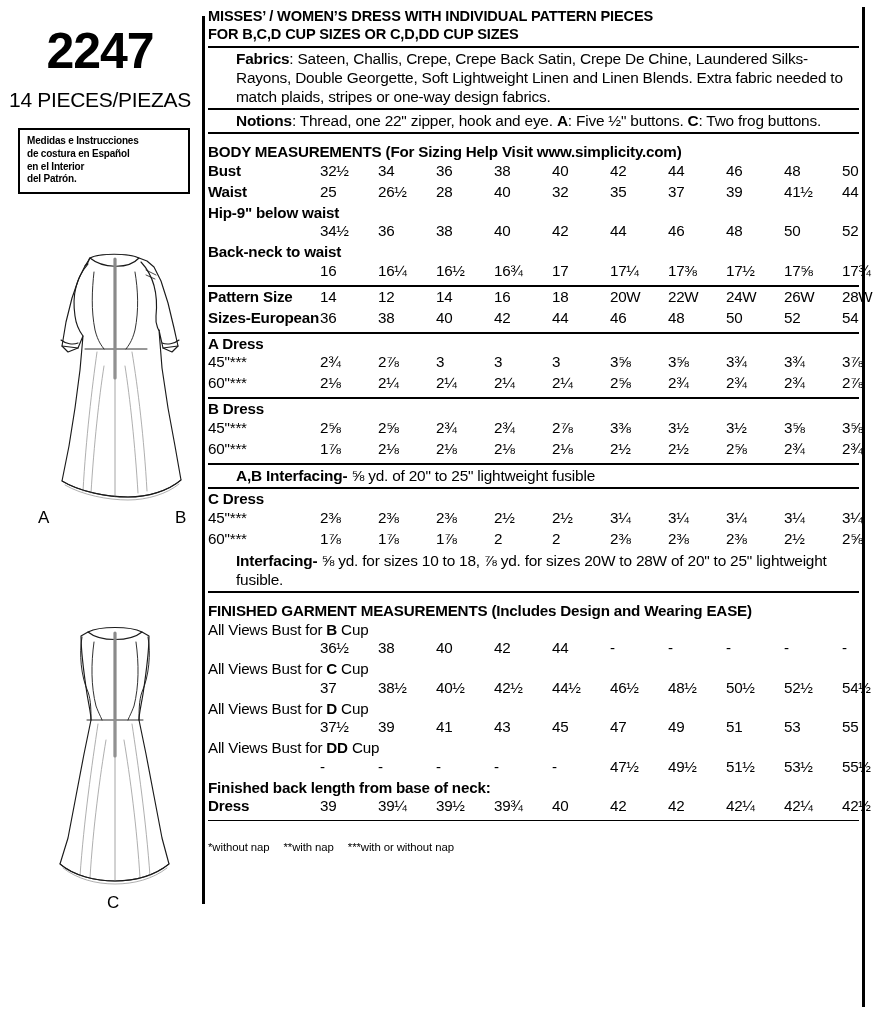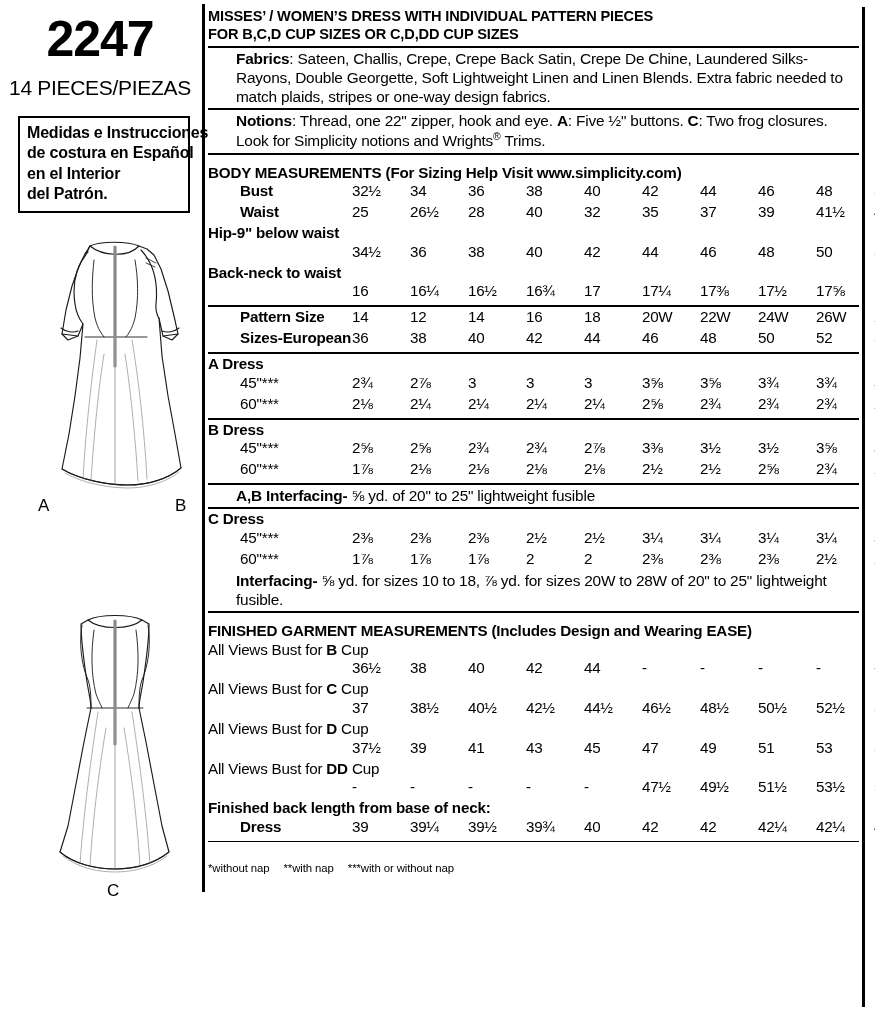--- a/index.html
+++ b/index.html
@@ -18,21 +18,21 @@
     position: relative;
     width: 875px;
     height: 1024px;
     overflow: hidden;
     background: #fff;
   }
 
   
   #left-col {
     position: absolute;
-    left: 0; top: 4px;
+    left: 0; top: 16px;
     width: 205px;
     height: 888px;
     border-right: 3px solid #000;
     box-sizing: border-box;
   }
   .pattern-number {
     position: absolute;
     left: 0; top: 10px;
     width: 200px;
     text-align: center;
@@ -51,21 +51,21 @@
     font-weight: normal;
     letter-spacing: -0.3px;
   }
   .spanish-box {
     position: absolute;
     left: 18px; top: 112px;
     width: 172px;
     border: 2px solid #000;
     box-sizing: border-box;
     padding: 5px 6px 6px 7px;
-    font-size: 16px;
+    font-size: 10px;
     font-weight: bold;
     line-height: 1.28;
     letter-spacing: -0.2px;
   }
   .spanish-box div { white-space: nowrap; }
 
   .fig {
     position: absolute;
   }
   .fig svg { display: block; }
@@ -132,21 +132,20 @@
     line-height: 1.2;
     height: 21px;
   }
   .drow .lab {
     width: 112px;
     flex: 0 0 112px;
     font-size: 15.2px;
     font-weight: bold;
     letter-spacing: -0.2px;
     white-space: nowrap;
-    margin-left: 32px;
   }
   .drow .lab.light { font-weight: normal; }
   .drow .cells {
     display: flex;
     flex: 1 1 auto;
   }
   .drow .c {
     width: 58px;
     flex: 0 0 58px;
     font-size: 15.2px;
@@ -283,22 +282,21 @@
       <div class="title-line">FOR B,C,D CUP SIZES OR C,D,DD CUP SIZES</div>
     </div>
     <div class="rule"></div>
 
     <div class="blk">
       <div class="para"><b>Fabrics</b><span>: Sateen, Challis, Crepe, Crepe Back Satin, Crepe De Chine, Laundered Silks-Rayons, Double Georgette, Soft Lightweight Linen and Linen Blends. Extra fabric needed to match plaids, stripes or one-way design fabrics.</span></div>
     </div>
     <div class="rule"></div>
 
     <div class="blk">
-      <div class="para"><b>Notions</b><span>: Thread, one 22" zipper, hook and eye. </span><b>A</b><span>: Five ½" buttons. </span><b>C</b><span>: Two frog closures.</span></div>
-      <div class="para"><span>Look for Simplicity notions and Wrights</span><span class="reg">®</span><span> Trims.</span></div>
+      <div class="para"><b>Notions</b><span>: Thread, one 22" zipper, hook and eye. </span><b>A</b><span>: Five ½" buttons. </span><b>C</b><span>: Two frog buttons.</span></div>
     </div>
     <div class="rule"></div>
 
     <div class="blk">
       <div class="sec-head">BODY MEASUREMENTS (For Sizing Help Visit www.simplicity.com)</div>
 
       <div class="drow">
         <div class="lab">Bust</div>
         <div class="cells">
           <div class="c">32½</div>

